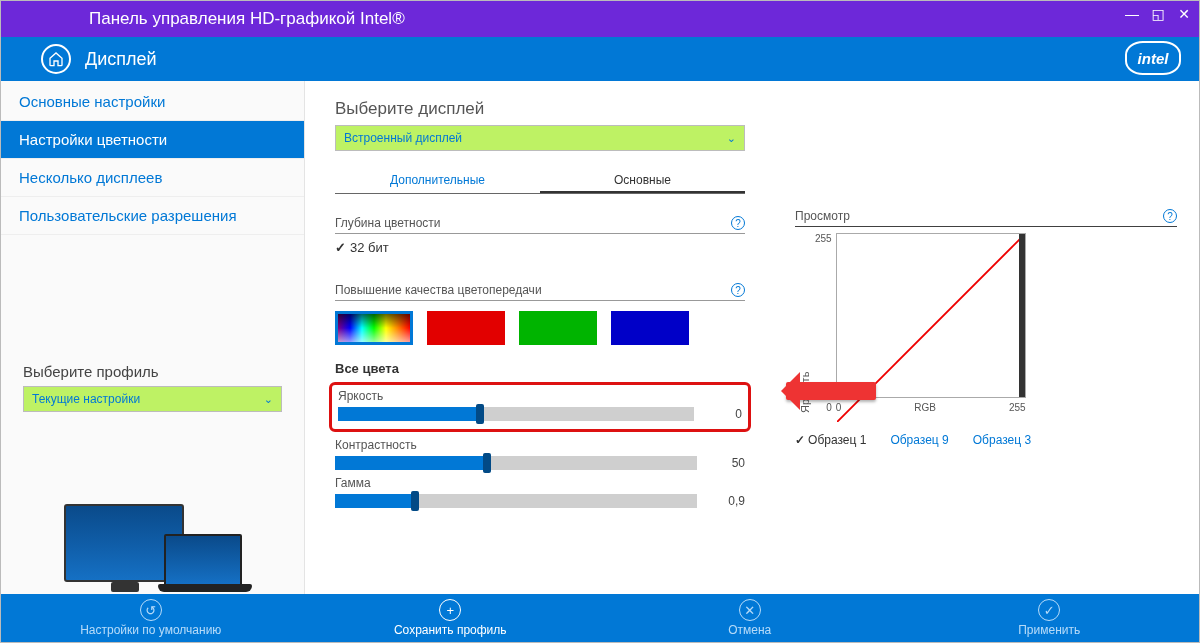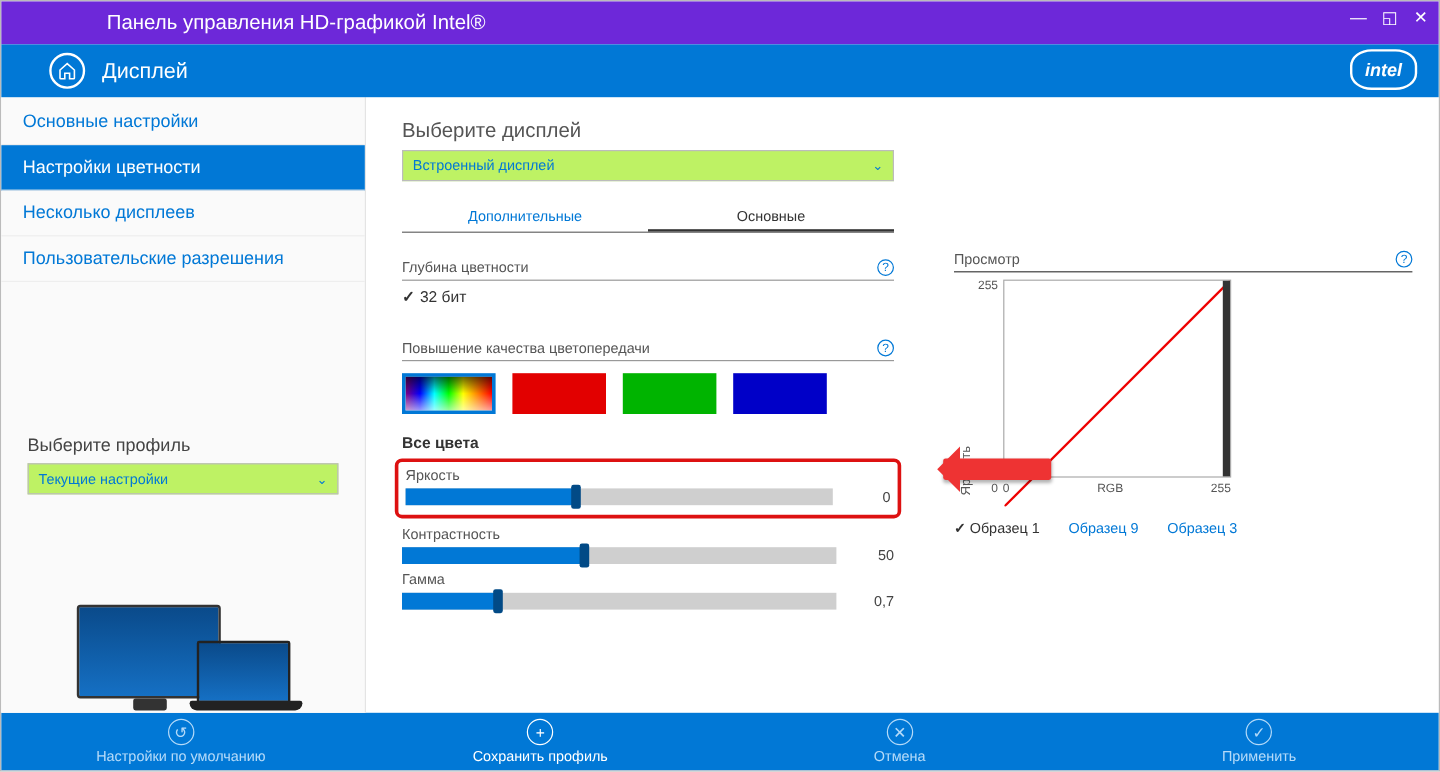--- a/index.html
+++ b/index.html
@@ -177,21 +177,21 @@
         </div>
       </div>
 
       <div class="slider-block">
         <div class="slider-label">Гамма</div>
         <div class="slider-row">
           <div class="slider-track">
             <div class="slider-fill" style="width:22%"></div>
             <div class="slider-thumb" style="left:22%"></div>
           </div>
-          <div class="slider-val">0,7</div>
+          <div class="slider-val">0,9</div>
         </div>
       </div>
     </div>
 
     <div class="col-right">
       <div style="height:110px"></div>
       <div class="preview-title-row">
         <span>Просмотр</span>
         <span class="info-icon">?</span>
       </div>

